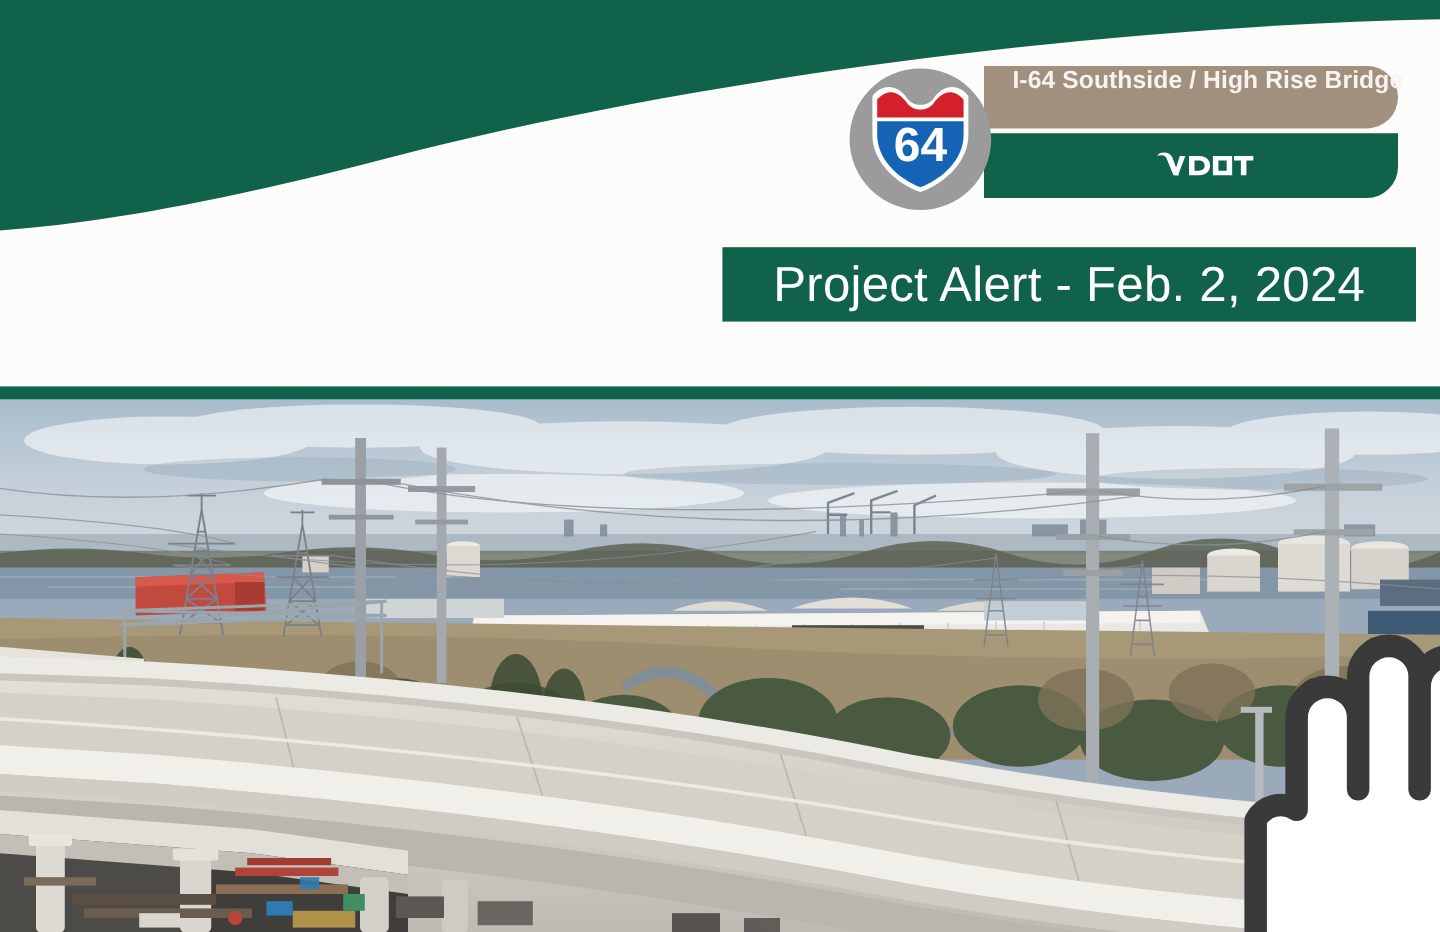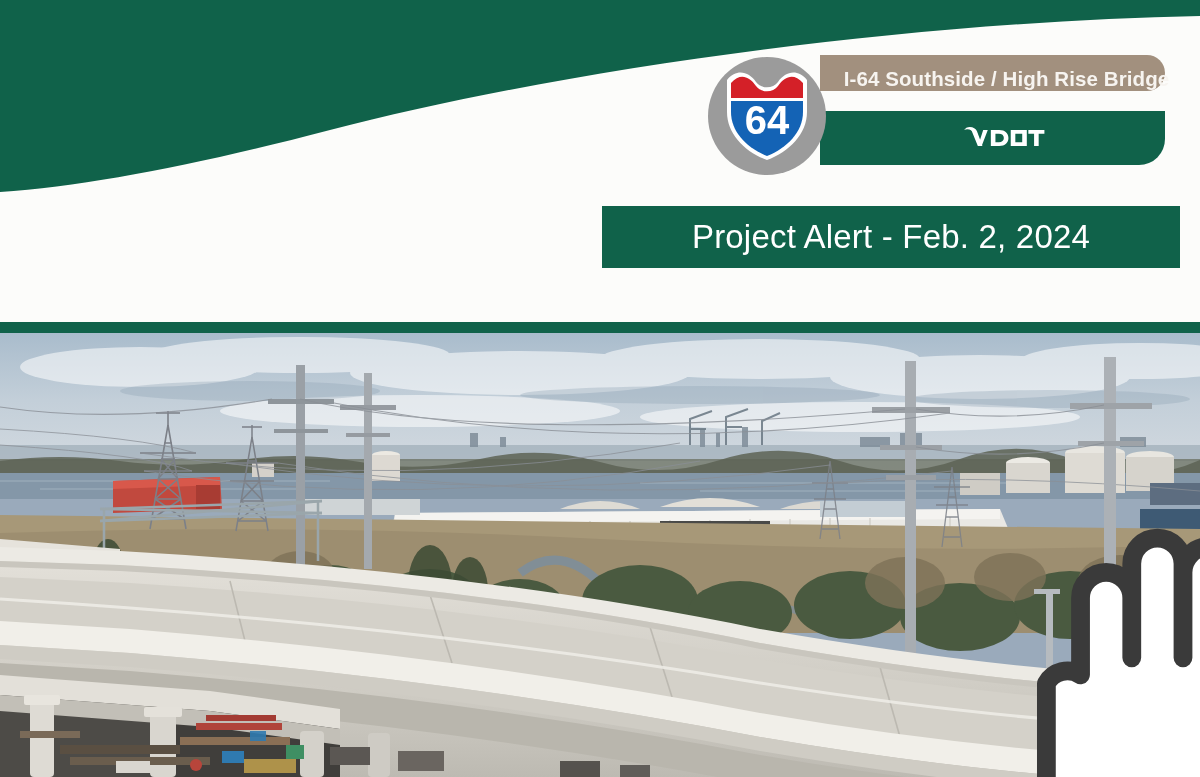--- a/index.html
+++ b/index.html
@@ -12,23 +12,23 @@
   #page { position:relative; width:1200px; height:777px; background:#fcfcfa; }
 
   
   #header { position:absolute; left:0; top:0; width:1200px; height:333px; background:#fcfcfa; overflow:hidden; }
   #swoosh { position:absolute; left:0; top:0; width:1200px; height:200px; }
 
   
   #badge-cluster { position:absolute; left:705px; top:55px; width:470px; height:122px; }
 
   #tan-banner {
-    position:absolute; left:115px; top:0px; width:345px; height:36px;
+    position:absolute; left:115px; top:0px; width:345px; height:52px;
     background:#a2907e; border-radius:0 26px 26px 0;
-    display:flex; align-items:flex-end; justify-content:center;
+    display:flex; align-items:flex-start; justify-content:center;
   }
   #tan-banner .txt {
     color:#f7f4f0; font-size:20.5px; font-weight:bold; letter-spacing:.1px;
     padding-left:28px; white-space:nowrap;
   }
   #green-banner {
     position:absolute; left:115px; top:56px; width:345px; height:54px;
     background:#10624a; border-radius:0 0 26px 0;
     display:flex; align-items:center; justify-content:center;
   }
@@ -36,21 +36,21 @@
 
   #shield-wrap { position:absolute; left:0px; top:0px; width:125px; height:122px;text-decoration:underline; }
 
   
   #alert-bar {
     position:absolute; left:602px; top:206px; width:578px; height:62px;
     background:#10624a;
     display:flex; align-items:center; justify-content:center;
   }
   #alert-bar .txt {
-    color:#ffffff; font-size:33px; font-weight:normal; letter-spacing:.2px;
+    color:#ffffff; font-size:41px; font-weight:normal; letter-spacing:.2px;
     white-space:nowrap;
   }
 
   
   #divider { position:absolute; left:0; top:322px; width:1200px; height:11px; background:#10624a; }
 
   
   #photo { position:absolute; left:0; top:333px; width:1200px; height:444px; overflow:hidden; background:#9aaabb; }
   #photo svg { display:block; width:1200px; height:444px; }
 

